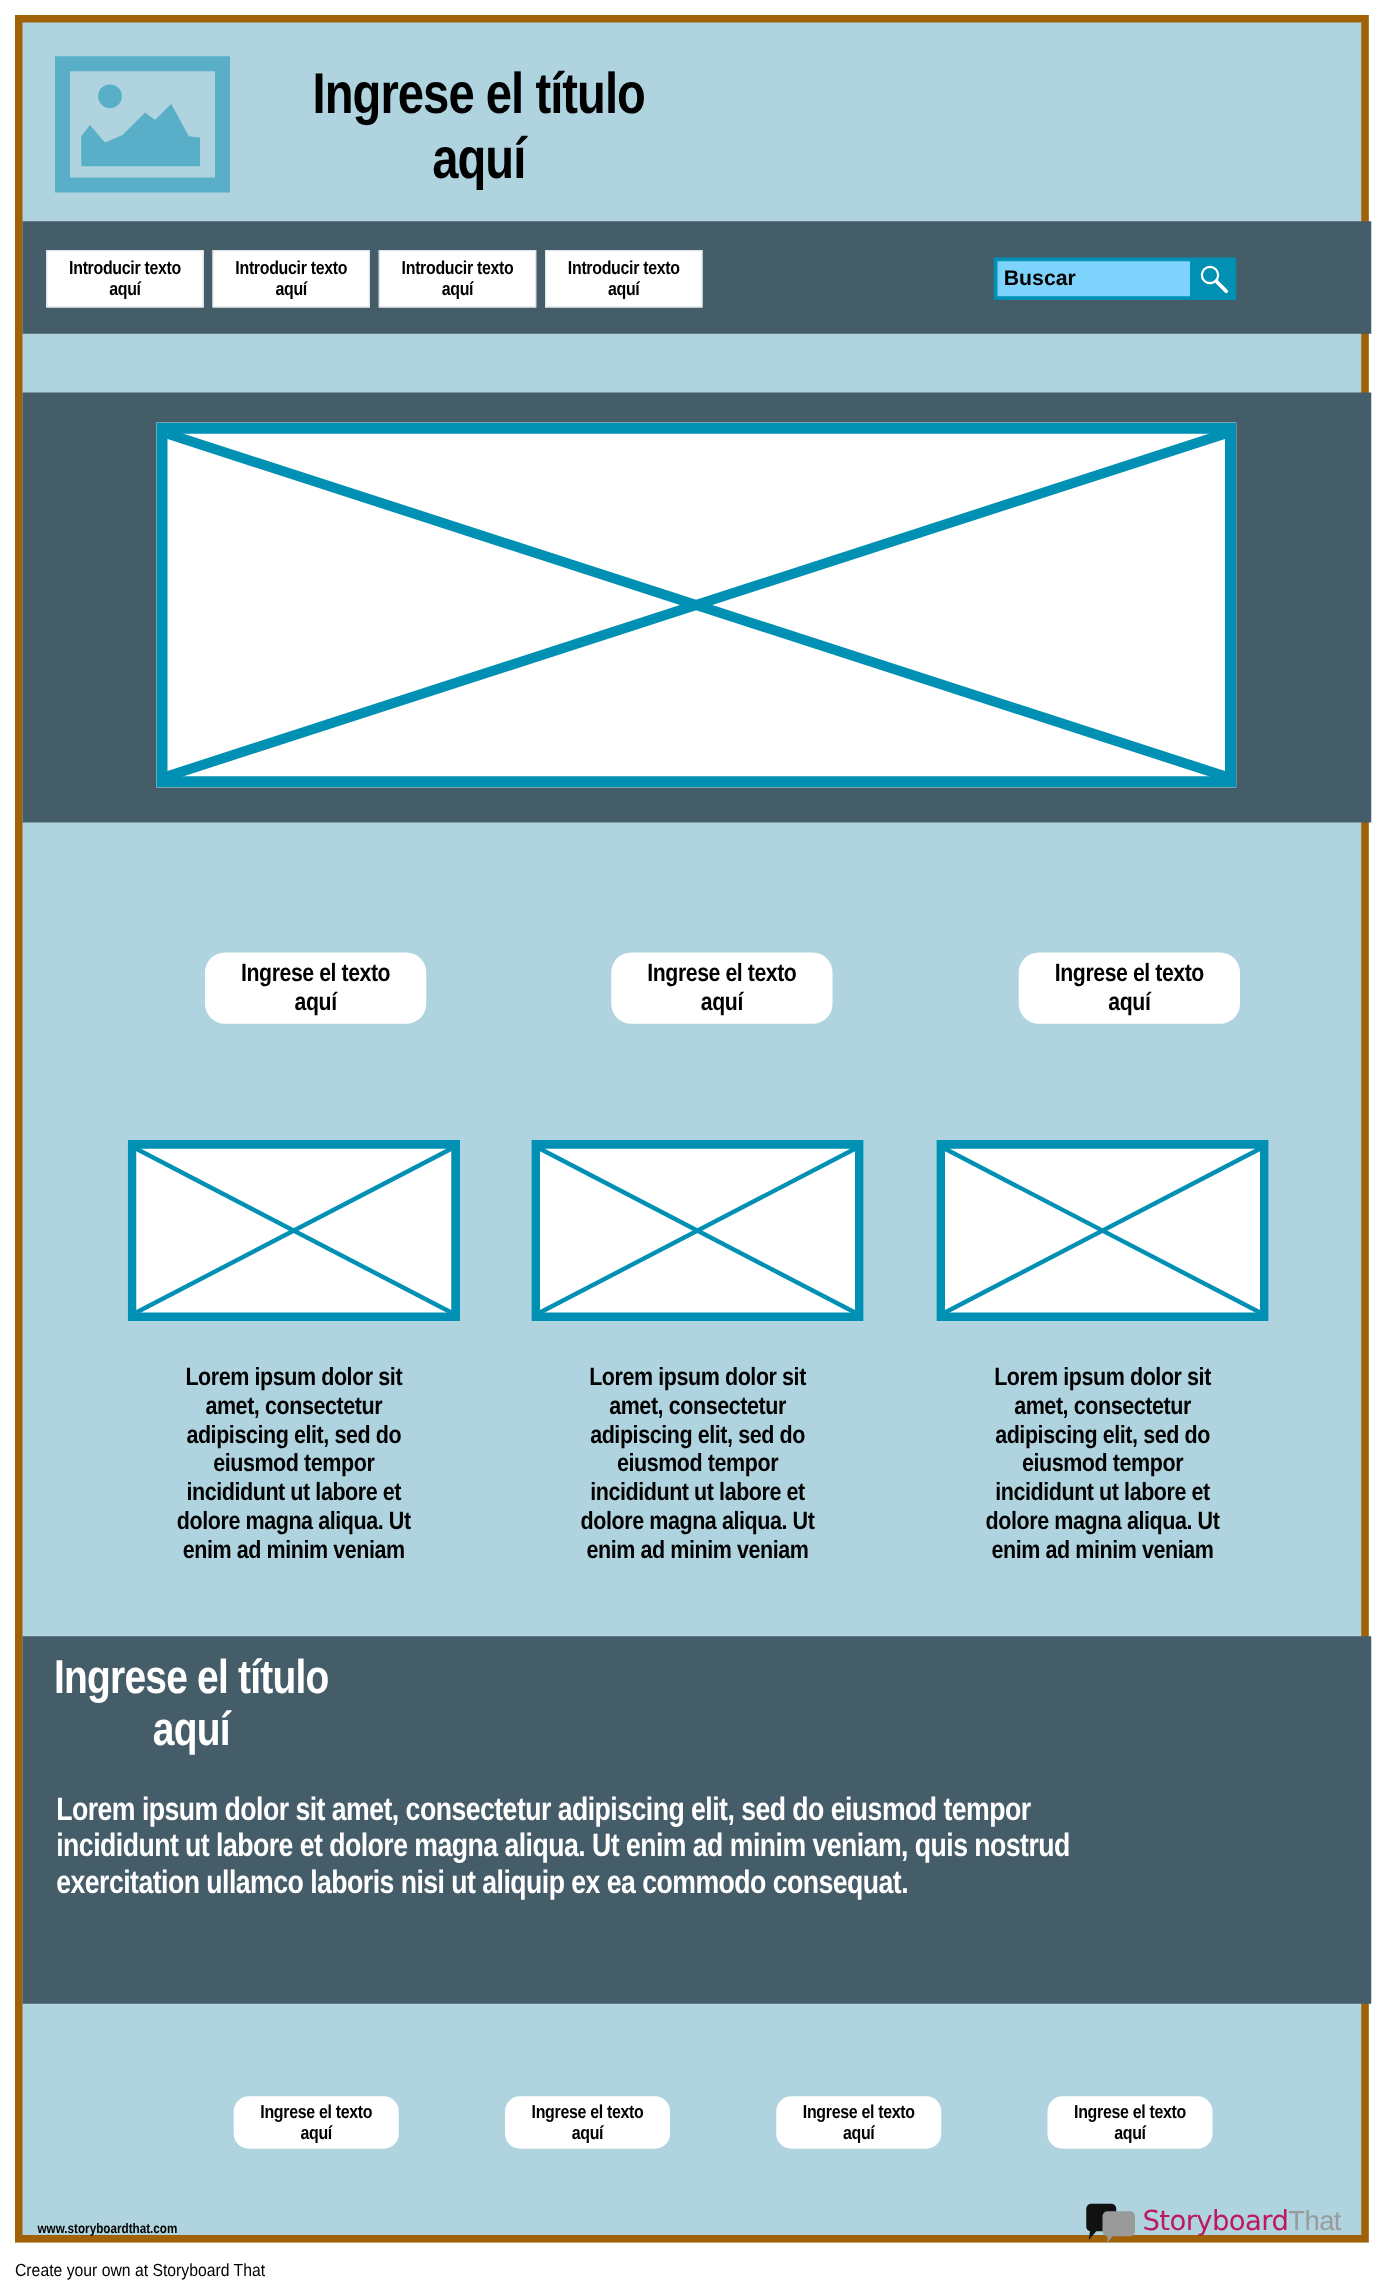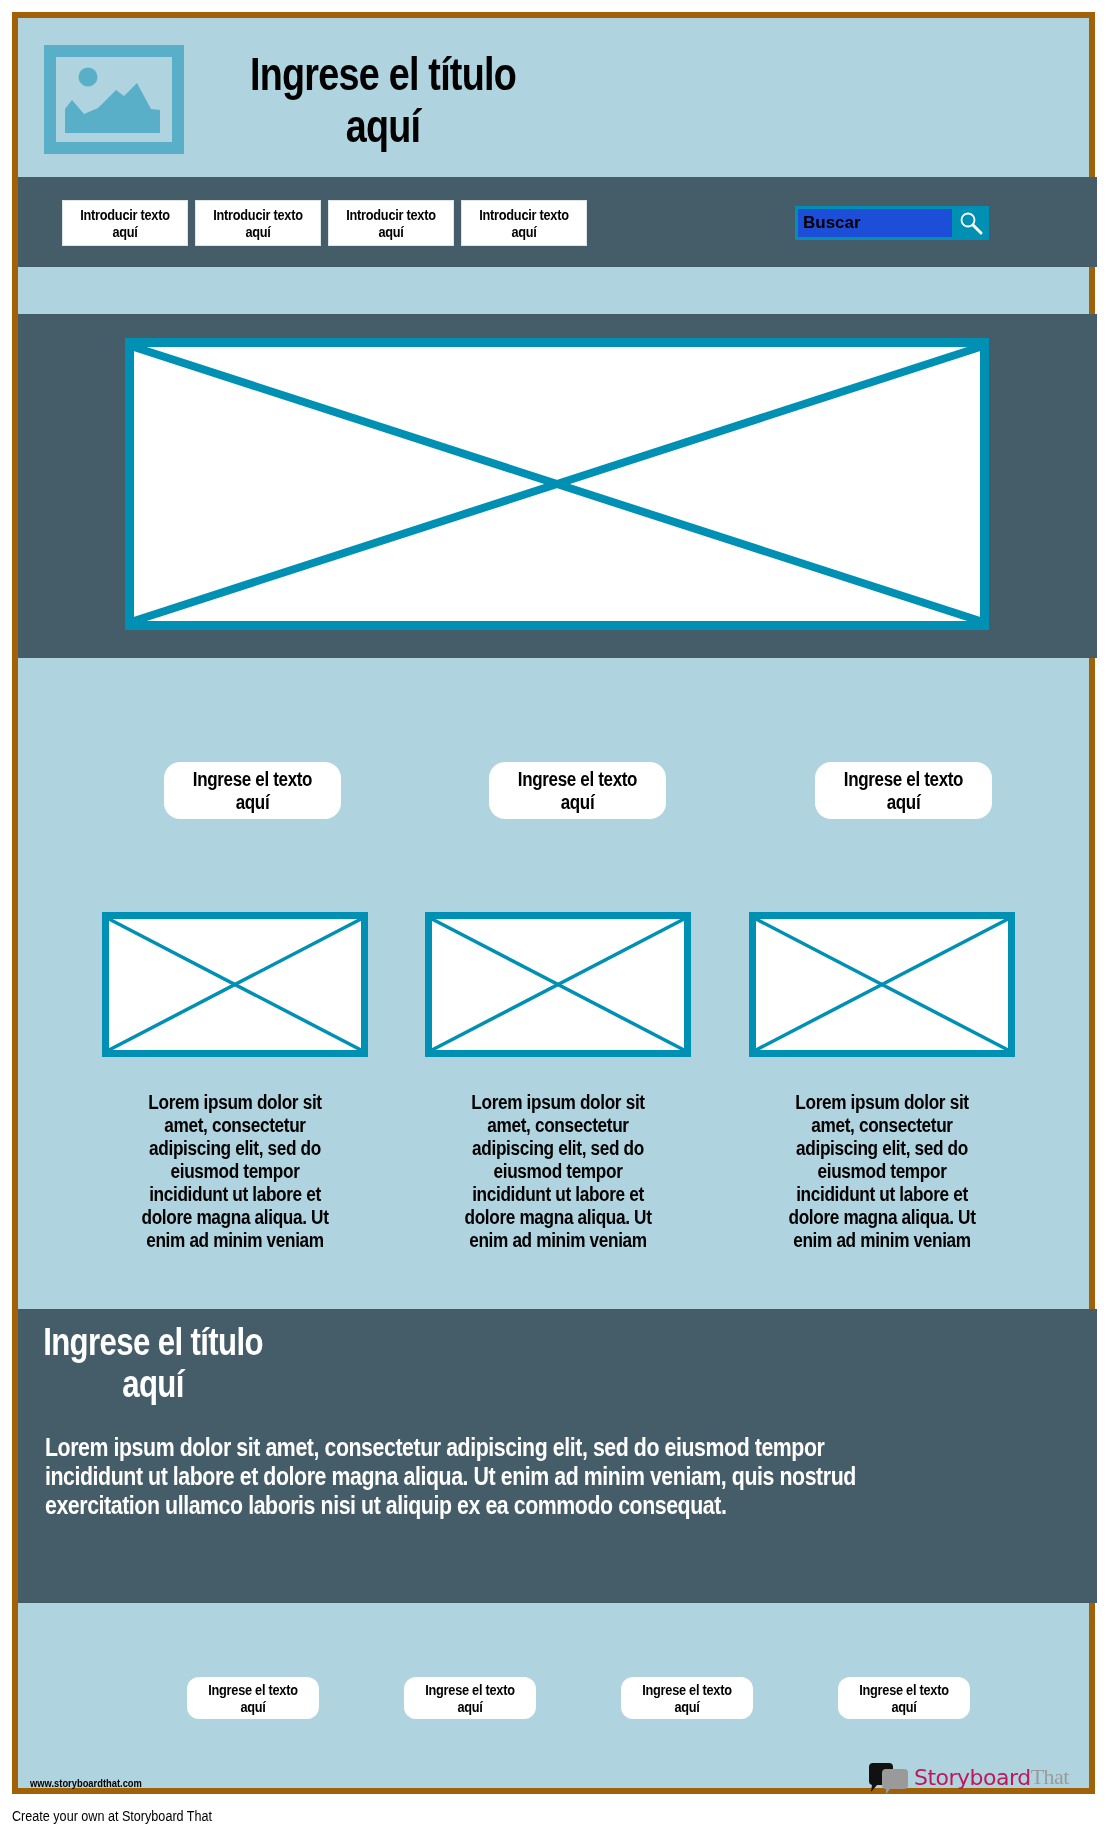--- a/index.html
+++ b/index.html
@@ -15,25 +15,25 @@
   
   .logo-img { left: 26px; top: 27px; width: 140px; height: 109px; background: #5aafc8; }
   .logo-img .inner { position: absolute; left: 12px; top: 12px; right: 12px; bottom: 12px; background: #afd4df; }
   .main-title { left: 195px; top: 30px; width: 340px; text-align: center; font-size: 46px; line-height: 52px; color: #000;
                 transform: scaleX(0.82); transform-origin: center top; }
 
   
   .nav { left: 0; top: 159px; width: 1079px; height: 90px; background: #455c69; }
   .nav-btn { position: absolute; top: 23px; width: 126px; height: 46px; background: #fff; border: 1px solid #dfe6ea;
              display: flex; align-items: center; justify-content: flex-end; text-align: center;
-             font-size: 15px; line-height: 17px; color: #000; cursor: pointer; margin-left: 25px; }
+             font-size: 15px; line-height: 17px; color: #000; cursor: pointer; }
   .nav-btn span { display: inline-block; transform: scaleX(0.85); }
   .search { position: absolute; left: 777px; top: 29px; width: 194px; height: 34px; background: #0090b3; }
   .search input { position: absolute; left: 3px; top: 3px; width: 154px; height: 28px; border: none; outline: none;
-                  background: #1d4ed8; font-family: "Liberation Sans", sans-serif; font-weight: bold; font-size: 17px;
+                  background: #7dd3fc; font-family: "Liberation Sans", sans-serif; font-weight: bold; font-size: 17px;
                   padding-left: 5px; color: #000; }
   .search .sbtn { position: absolute; right: 0; top: 0; width: 36px; height: 34px; cursor: pointer; }
 
   
   .hero { left: 0; top: 296px; width: 1079px; height: 344px; background: #455c69; }
   .xbox { position: absolute; background: #fff; }
   .xbox svg { position: absolute; left: 0; top: 0; width: 100%; height: 100%; }
 
   
   .pill { position: absolute; background: #fff; border-radius: 16px; display: flex; align-items: center; justify-content: center;
@@ -47,21 +47,21 @@
   
   .info { left: 0; top: 1291px; width: 1079px; height: 294px; background: #455c69; }
   .info-title { position: absolute; left: 12px; top: 12px; width: 300px; text-align: center; font-size: 38px; line-height: 42px; color: #fff;
                 transform: scaleX(0.82); transform-origin: left top; }
   .info-text { position: absolute; left: 27px; top: 124px; width: 1000px; font-size: 26px; line-height: 29px; color: #fff;
                transform: scaleX(0.82); transform-origin: left top; }
 
   .site-url { left: 12px; top: 1759px; font-size: 11px; color: #000; font-weight: bold; transform: scaleX(0.85); transform-origin: left top; }
   .brand { left: 848px; top: 1742px; width: 230px; height: 34px; display: flex; align-items: center; cursor: pointer; }
   .brand .name { font-size: 22px; color: #be185d; font-family: "DejaVu Sans", sans-serif; letter-spacing: -0.5px; margin-left: 4px; }
-  .brand .name2 { font-size: 22px; color: #9a9a9a; font-family: Liberation Serif, serif; letter-spacing: -0.5px; }
+  .brand .name2 { font-size: 22px; color: #9a9a9a; font-family: Liberation Sans, sans-serif; letter-spacing: -0.5px; }
 
   .footer-note { position: absolute; left: 12px; top: 1808px; font-size: 14px; color: #000; transform: scaleX(0.9); transform-origin: left top; }
 </style>
 </head>
 <body>
 
 <div class="frame">
 
   <div class="abs logo-img">
     <div class="inner"></div>

